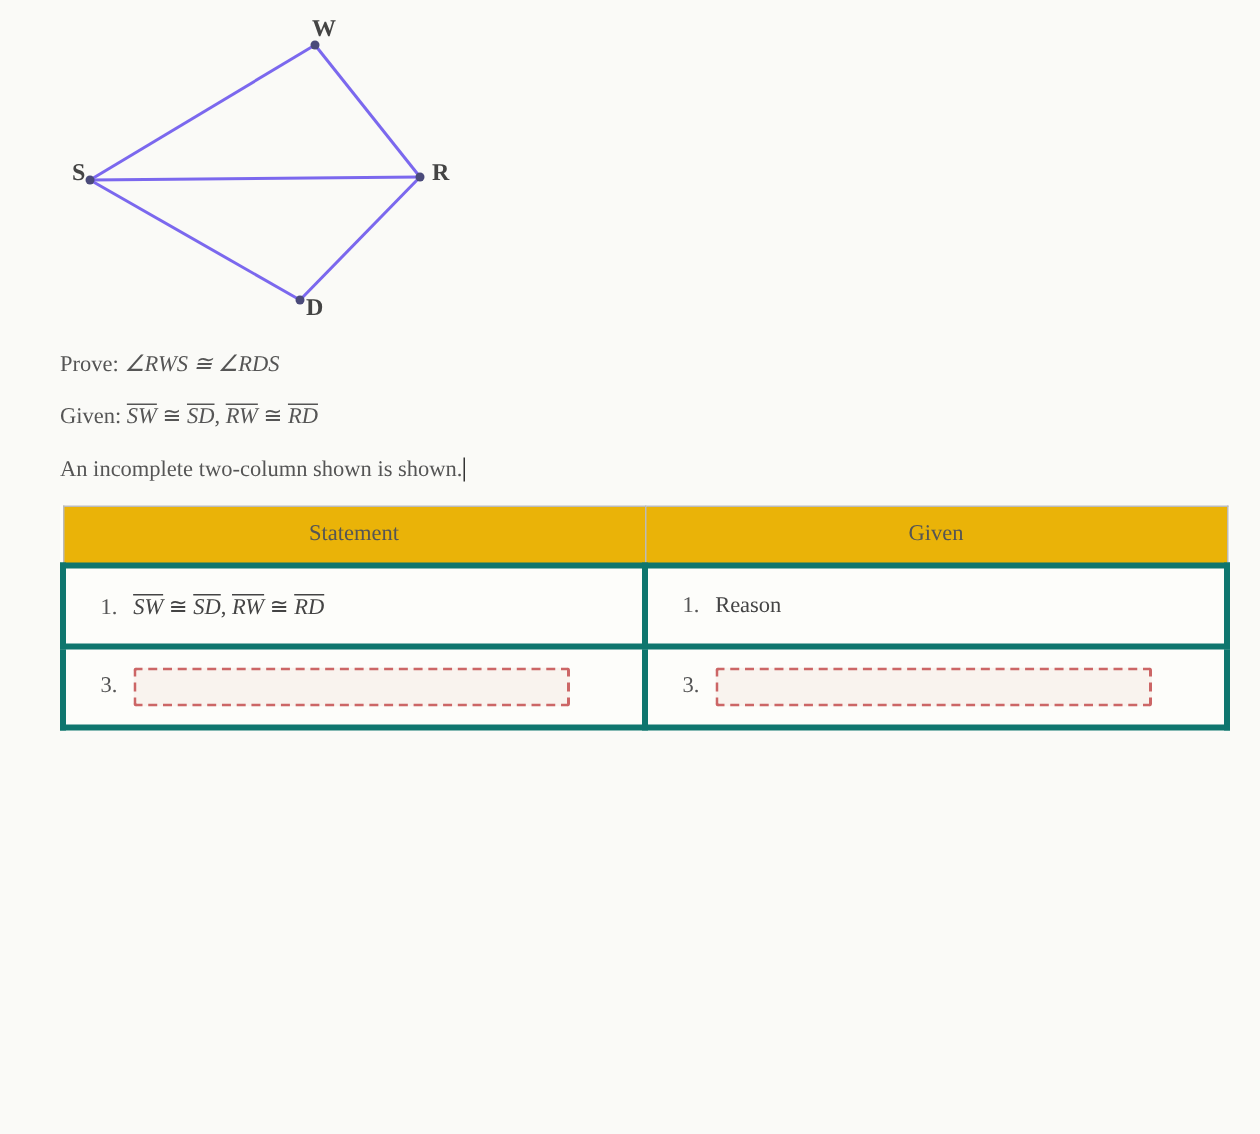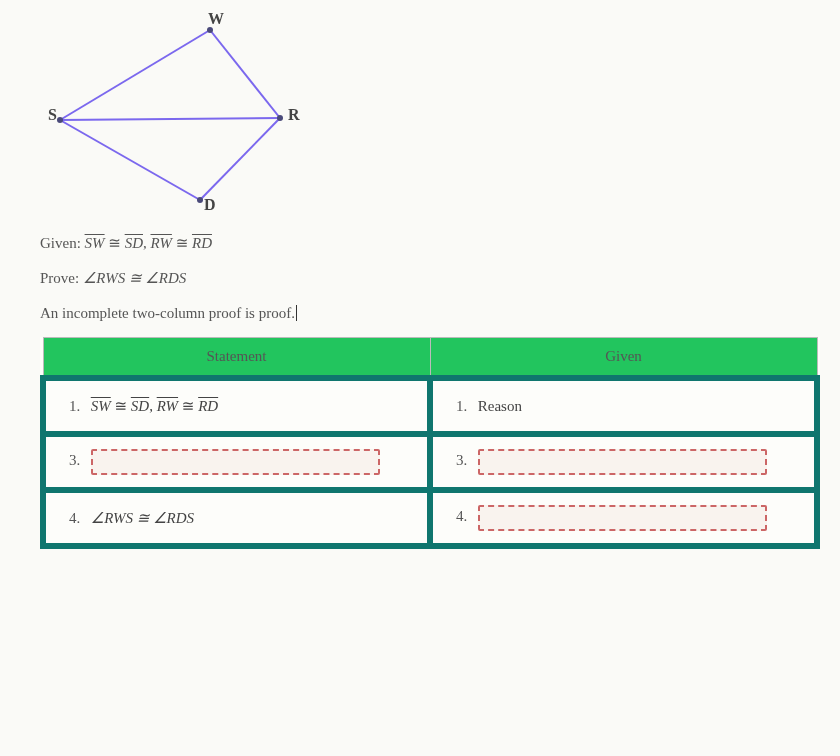--- a/index.html
+++ b/index.html
@@ -41,30 +41,30 @@
     .italic {
       font-style: italic;
     }
     table.proof {
       width: 100%;
       border-collapse: collapse;
       margin-top: 10px;
       background: #fdfdfa;
     }
     table.proof th {
-      background: #22c55e;
+      background: #eab308;
       color: #555;
       font-weight: normal;
       padding: 10px;
       text-align: center;
       border: 1px solid #bbb;
       font-size: 15px;
     }
     table.proof td {
-      border: 6px solid #0f766e;
+      border: 4px solid #0f766e;
       padding: 10px 23px;
       vertical-align: middle;
       height: 30px;
       color: #444;
       font-size: 15px;
     }
     table.proof td:first-child {
       width: 50%;
     }
     .blank-box {
@@ -104,34 +104,34 @@
       <circle cx="160" cy="190" r="3" fill="#4a4a7a"></circle>
       <text x="8" y="110" font-size="16" fill="#444" font-weight="bold">S</text>
       <text x="168" y="14" font-size="16" fill="#444" font-weight="bold">W</text>
       <text x="248" y="110" font-size="16" fill="#444" font-weight="bold">R</text>
       <text x="164" y="200" font-size="16" fill="#444" font-weight="bold">D</text>
     </svg>
   </div>
 
   <div class="problem-text">
     <p>
+      <span>Prove:</span>
+      <span class="italic">∠RWS ≅ ∠RDS</span>
+    </p>
+    <p>
       <span>Given:</span>
       <span class="overline">SW</span>
       <span>≅</span>
       <span class="overline">SD</span><span>,</span>
       <span class="overline">RW</span>
       <span>≅</span>
       <span class="overline">RD</span>
     </p>
     <p>
-      <span>Prove:</span>
-      <span class="italic">∠RWS ≅ ∠RDS</span>
-    </p>
-    <p>
-      <span>An incomplete two-column proof is proof.</span><span class="cursor-bar"></span>
+      <span>An incomplete two-column shown is shown.</span><span class="cursor-bar"></span>
     </p>
   </div>
 
   <table class="proof">
     <thead>
       <tr>
         <th>Statement</th>
         <th>Given</th>
       </tr>
     </thead>
@@ -154,26 +154,16 @@
       <tr>
         <td>
           <span class="row-num">3.</span>
           <span class="blank-box"></span>
         </td>
         <td>
           <span class="row-num">3.</span>
           <span class="blank-box"></span>
         </td>
       </tr>
-      <tr>
-        <td>
-          <span class="row-num">4.</span>
-          <span class="italic">∠RWS ≅ ∠RDS</span>
-        </td>
-        <td>
-          <span class="row-num">4.</span>
-          <span class="blank-box"></span>
-        </td>
-      </tr>
     </tbody>
   </table>
 
 </div>
 
 </body></html>

